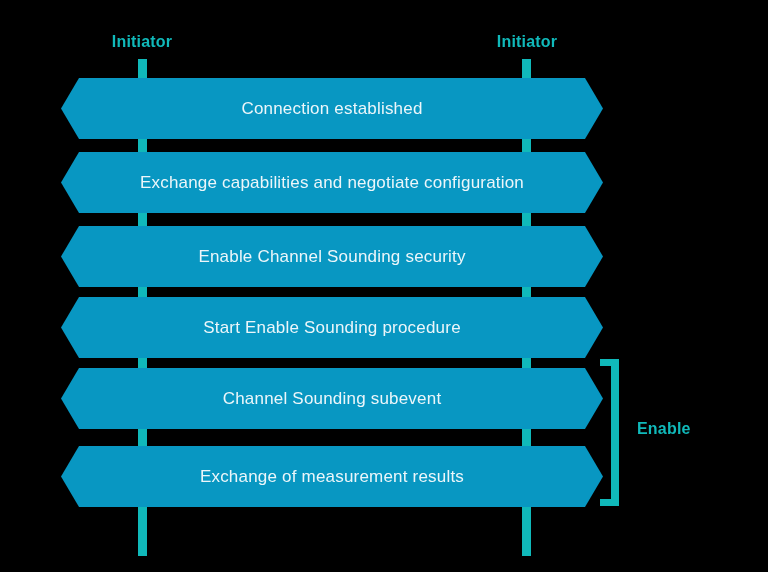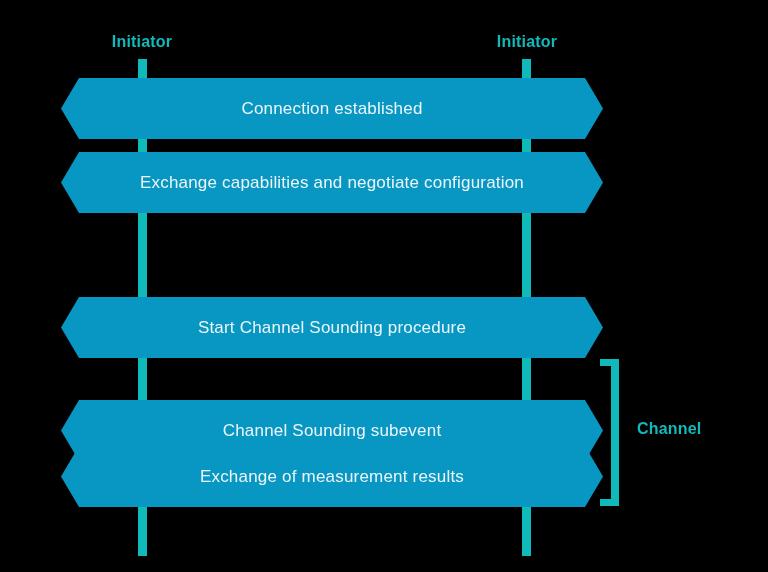--- a/index.html
+++ b/index.html
@@ -60,21 +60,21 @@
     color: var(--band-text);
     font-size: 17px;
     font-weight: 400;
     letter-spacing: 0.2px;
     white-space: nowrap;
   }
   .band.b1 { top: 78px; }
   .band.b2 { top: 152px; }
   .band.b3 { top: 226px; }
   .band.b4 { top: 297px; }
-  .band.b5 { top: 368px; margin-top: 32px; }
+  .band.b5 { top: 368px; }
   .band.b6 { top: 438px; margin-top: 8px; }
   .bracket-bar {
     position: absolute;
     left: 611px;
     top: 359px;
     width: 8px;
     height: 147px;
     background: var(--teal);
     z-index: 3;
   }
@@ -110,28 +110,31 @@
 
   <div class="lifeline initiator"></div>
   <div class="lifeline responder"></div>
 
   <div class="band b2">
     <span class="step-label">Exchange capabilities and negotiate configuration</span>
   </div>
   <div class="band b1">
     <span class="step-label">Connection established</span>
   </div>
+  <div class="band b3">
+    <span class="step-label">Enable Channel Sounding security</span>
+  </div>
   <div class="band b4">
-    <span class="step-label">Start Channel Sounding procedure</span>
+    <span class="step-label">Start Enable Sounding procedure</span>
   </div>
   <div class="band b5">
     <span class="step-label">Channel Sounding subevent</span>
   </div>
   <div class="band b6">
     <span class="step-label">Exchange of measurement results</span>
   </div>
 
   <div class="bracket-bar"></div>
   <div class="bracket-arm top"></div>
   <div class="bracket-arm bottom"></div>
-  <div class="repeat-label">Channel</div>
+  <div class="repeat-label">Enable</div>
 
 </div>
 
 </body></html>

